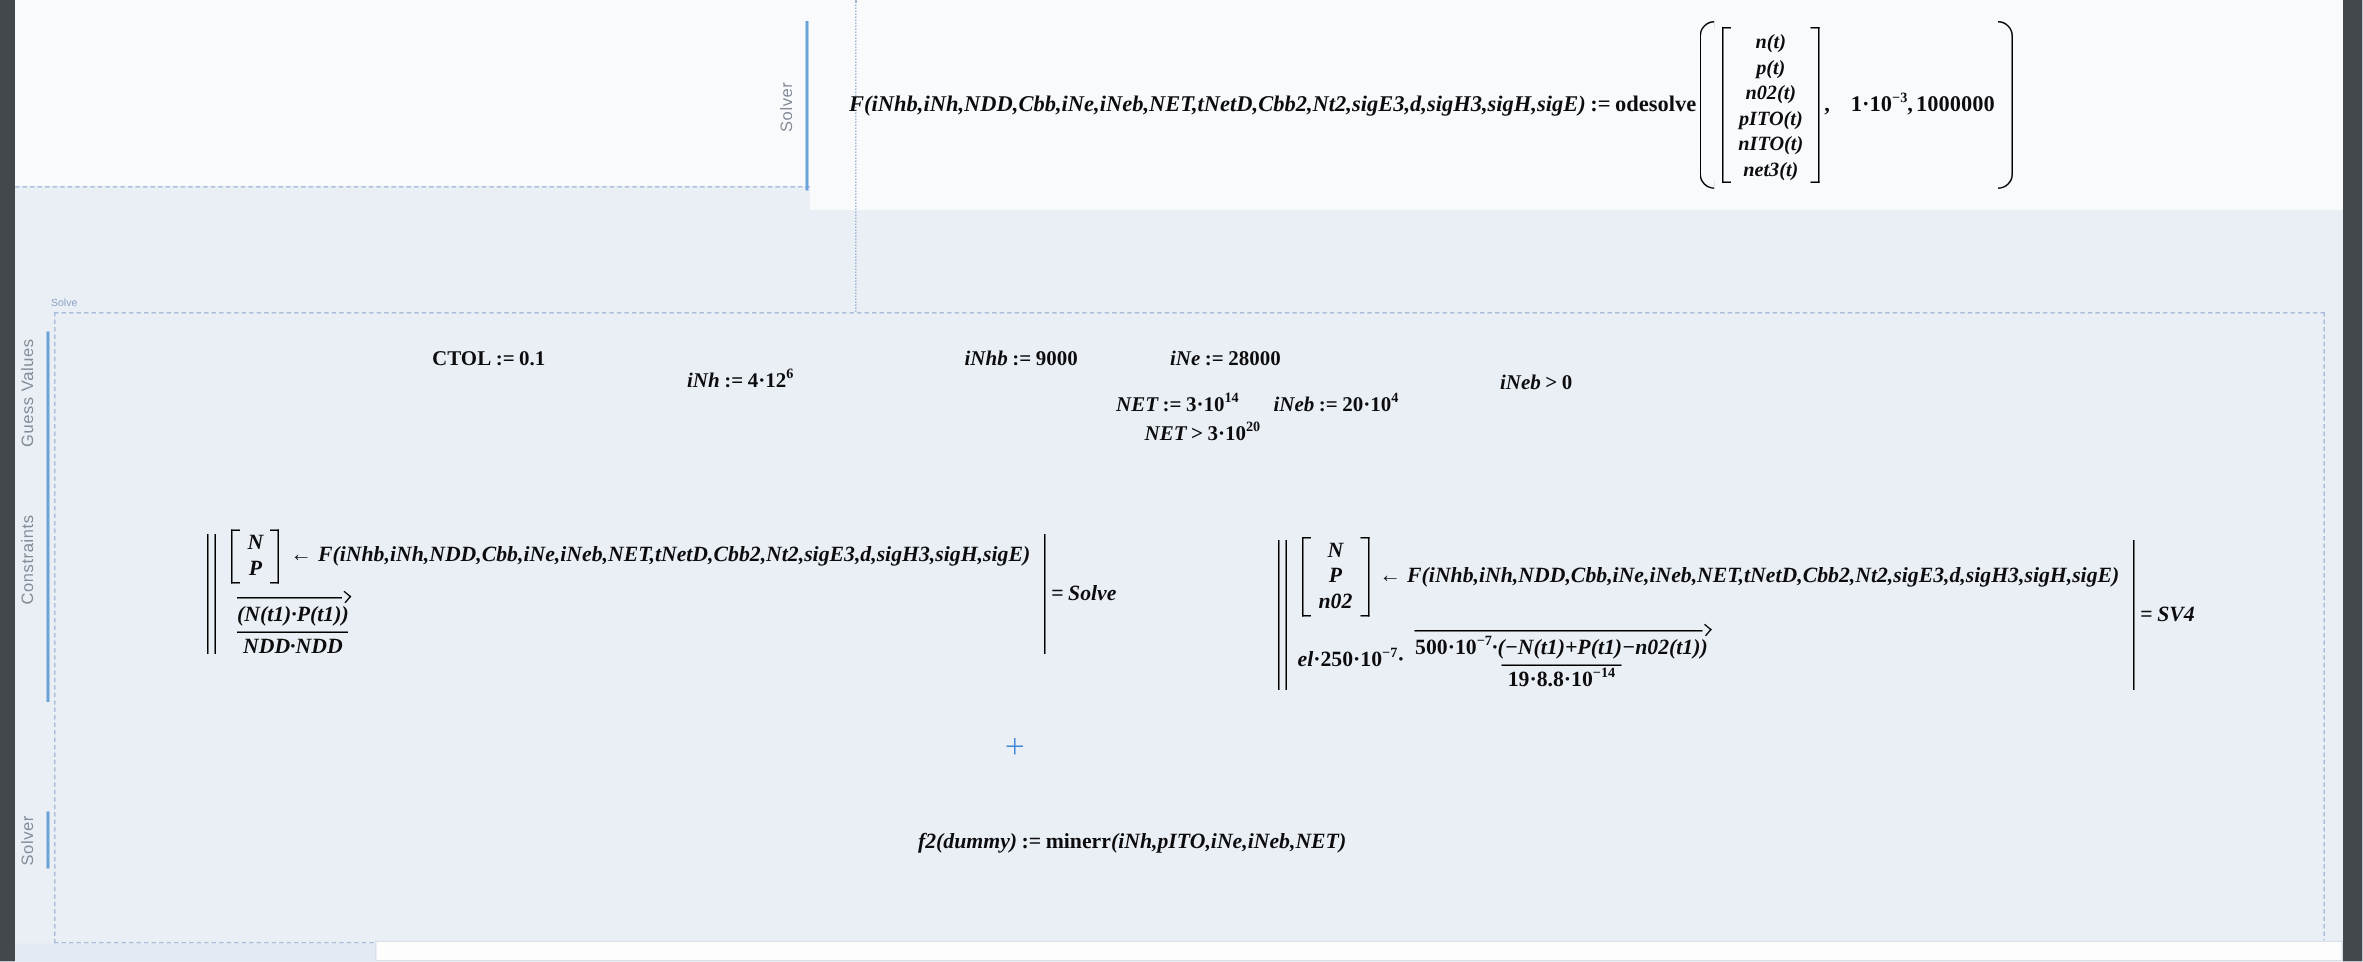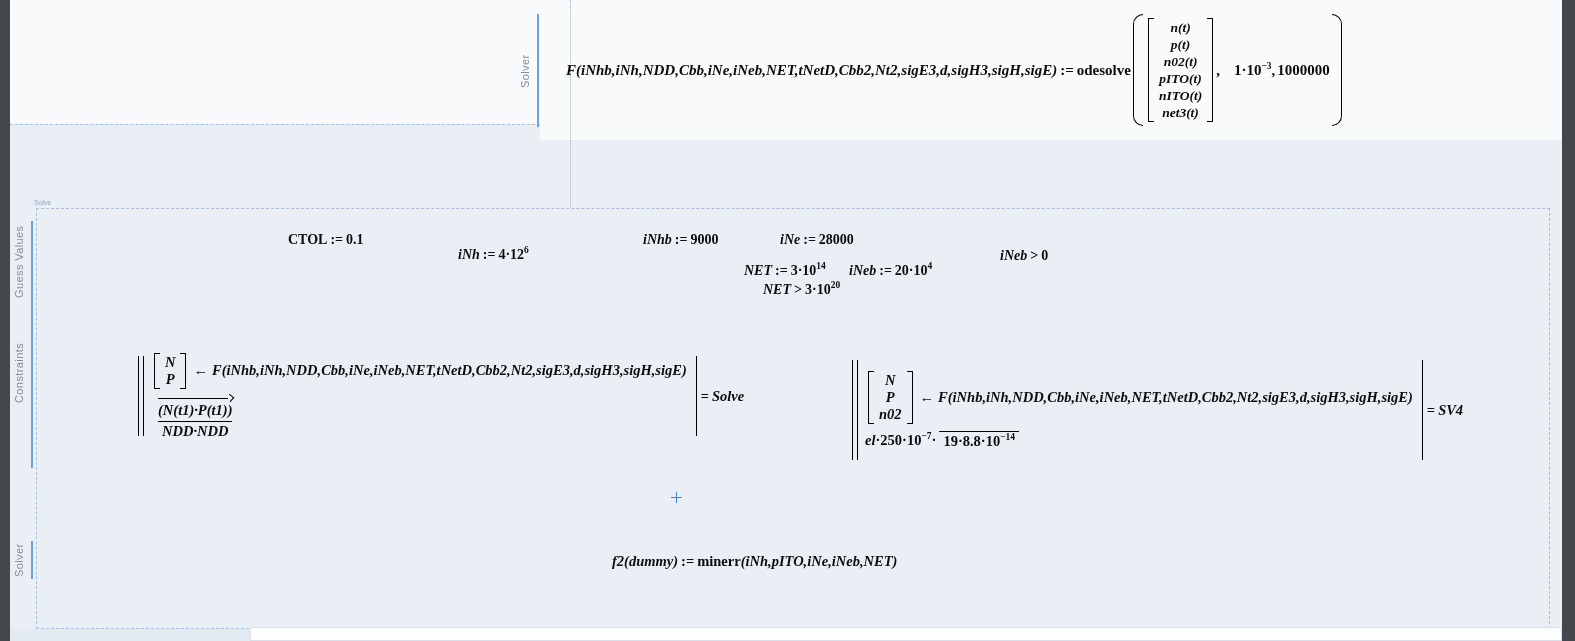--- a/index.html
+++ b/index.html
@@ -179,20 +179,21 @@
             <span class="it mrow">n02</span>
           </span>
           <span class="br"></span>
         </span>
         <span class="arrow">←</span>
         <span class="it">F(iNhb,iNh,NDD,Cbb,iNe,iNeb,NET,tNetD,Cbb2,Nt2,sigE3,d,sigH3,sigH,sigE)</span>
       </span>
       <span class="row">
         <span><span class="it">el</span><span class="up">·250·10</span><sup>−7</sup><span class="up">·</span></span>
         <span class="frac">
+          <span class="num"><span class="vec"><span class="up">500·10</span><sup>−7</sup><span class="it">·(−N(t1)+P(t1)−n02(t1))</span></span></span>
           <span class="den up"><span>19·8.8·10</span><sup>−14</sup></span>
         </span>
       </span>
     </span>
     <span class="sbar"></span>
     <span class="op">=</span>
     <span class="it">SV4</span>
   </div>
 
   <div class="cross" style="left:671px;top:492px"></div>

